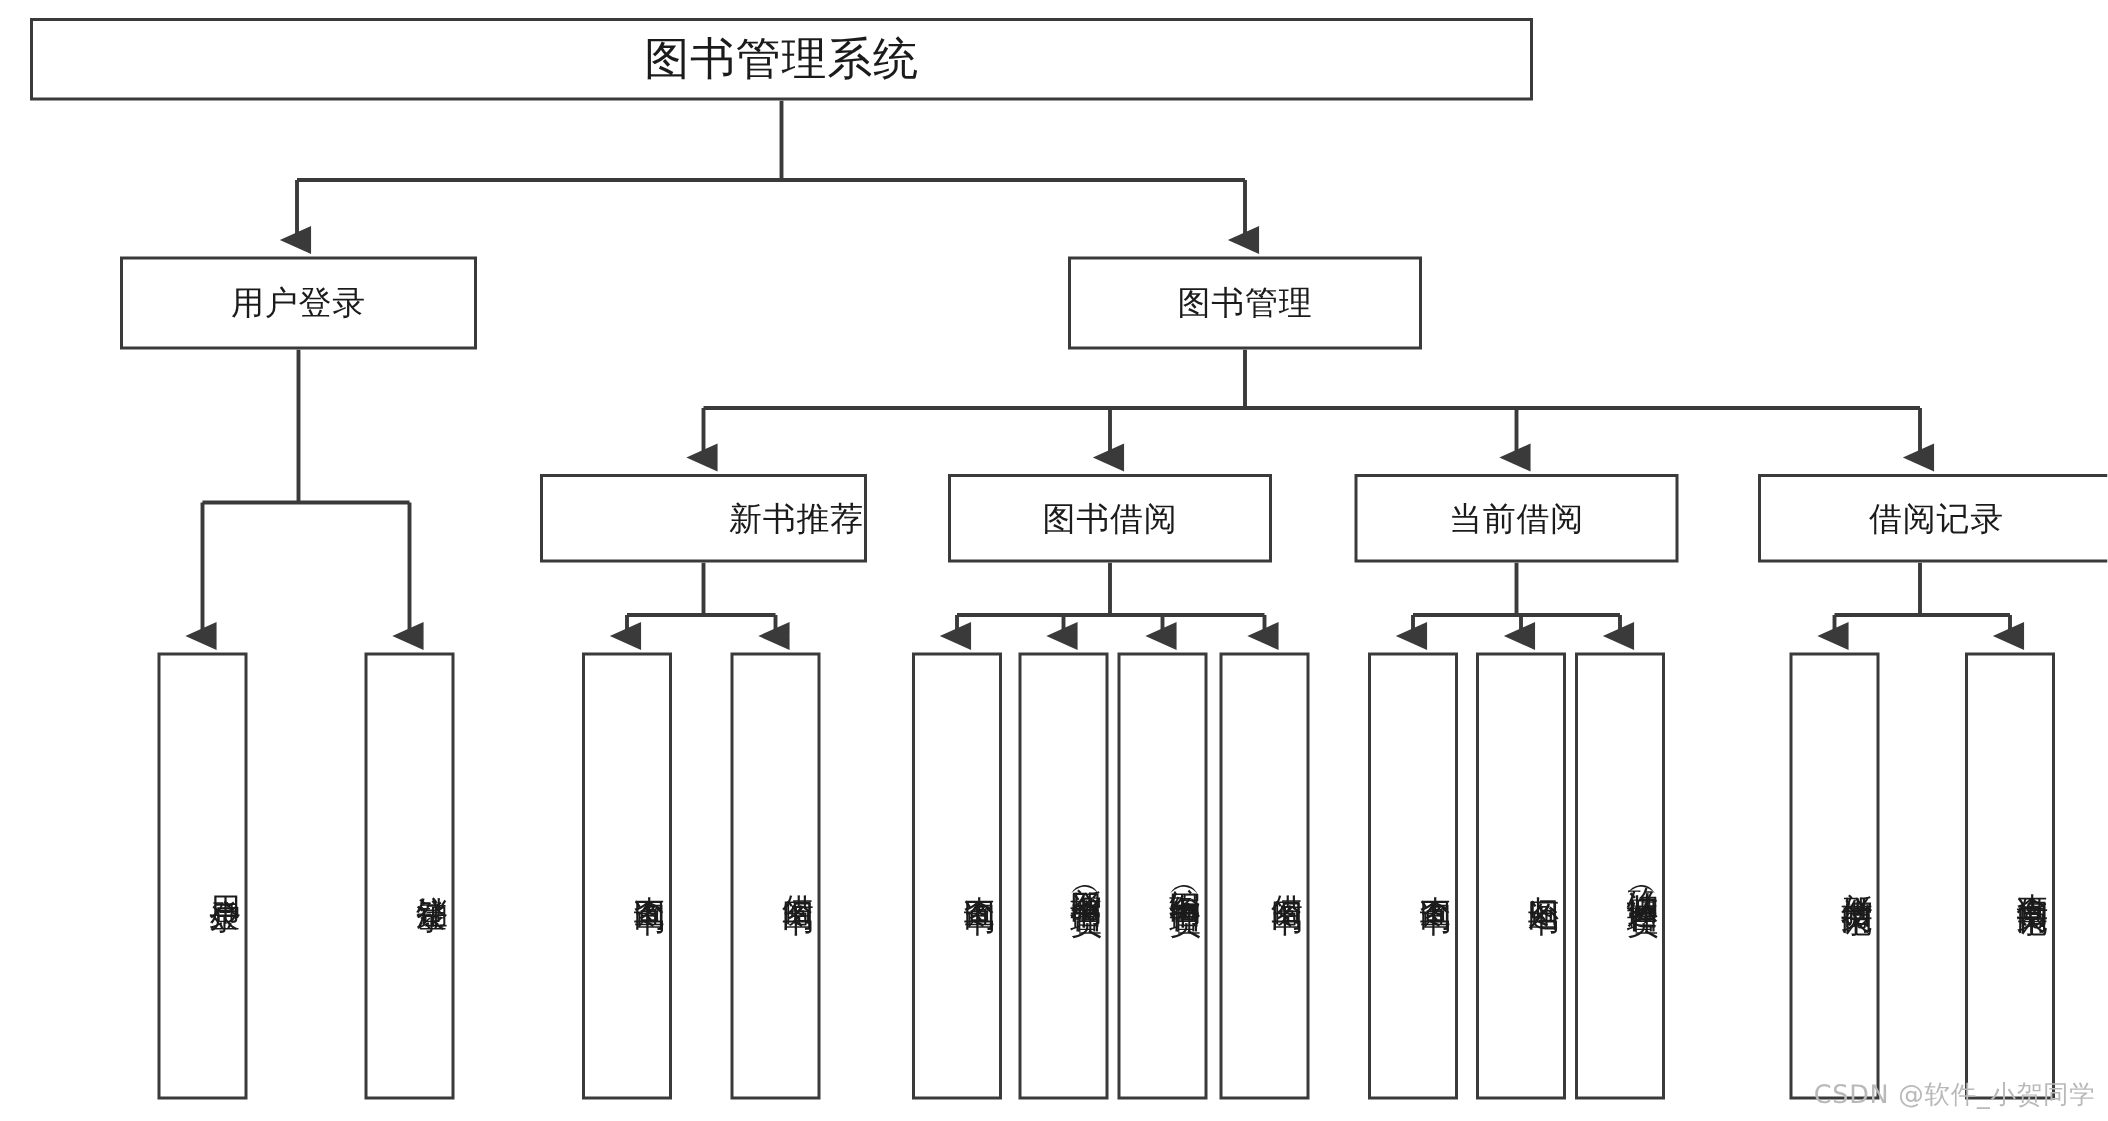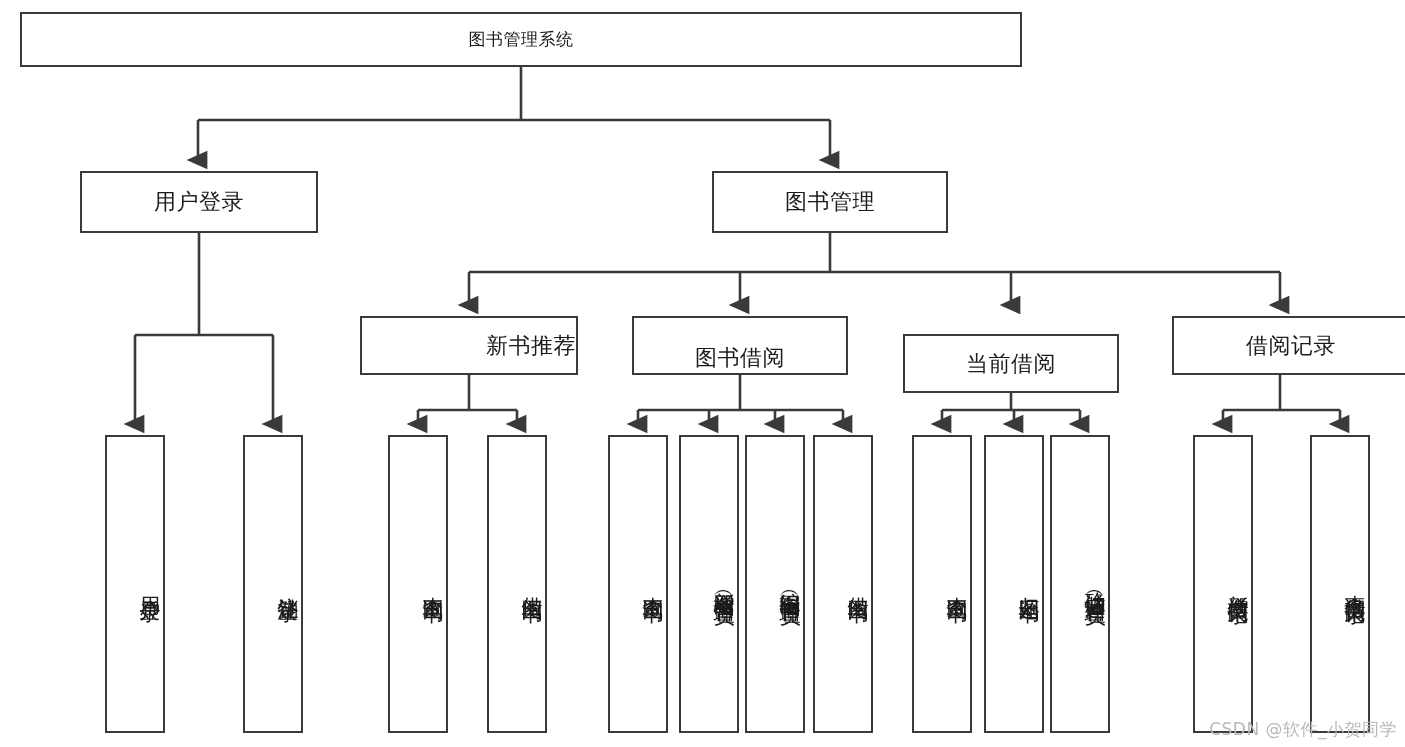--- a/index.html
+++ b/index.html
@@ -35,21 +35,21 @@
     justify-content: center;
     color: #1b1b1b;
     z-index: 2;
   }
   .node-h {
     font-size: 22px;
     letter-spacing: 0.5px;
     white-space: nowrap;
   }
   .node-root {
-    font-size: 17px;
+    font-size: 30px;
   }
   
   .node-v {
     align-items: center;
     justify-content: center;
   }
   .vtext {
     font-size: 21px;
     line-height: 1.32;
     text-align: center;
@@ -134,24 +134,24 @@
   <div class="node node-h" style="left:80px; top:171px; width:238px; height:62px;">
     <span>用户登录</span>
   </div>
   <div class="node node-h" style="left:712px; top:171px; width:236px; height:62px;">
     <span>图书管理</span>
   </div>
 
   <div class="node node-h" style="left:360px; top:316px; width:218px; height:59px;justify-content:flex-end;">
     <span>新书推荐</span>
   </div>
-  <div class="node node-h" style="left:632px; top:316px; width:216px; height:59px;align-items:flex-end;">
+  <div class="node node-h" style="left:632px; top:316px; width:216px; height:59px;">
     <span>图书借阅</span>
   </div>
-  <div class="node node-h" style="left:903px; top:334px; width:216px; height:59px;">
+  <div class="node node-h" style="left:903px; top:316px; width:216px; height:59px;">
     <span>当前借阅</span>
   </div>
   <div class="node node-h" style="left:1172px; top:316px; width:238px; height:59px;">
     <span>借阅记录</span>
   </div>
 
   <div id="leaf-layer">
       <div class="node node-v" style="left: 105px; top: 435px; width: 60px; height: 298px;">
         <div class="vtext">用户登录</div>
       </div>

